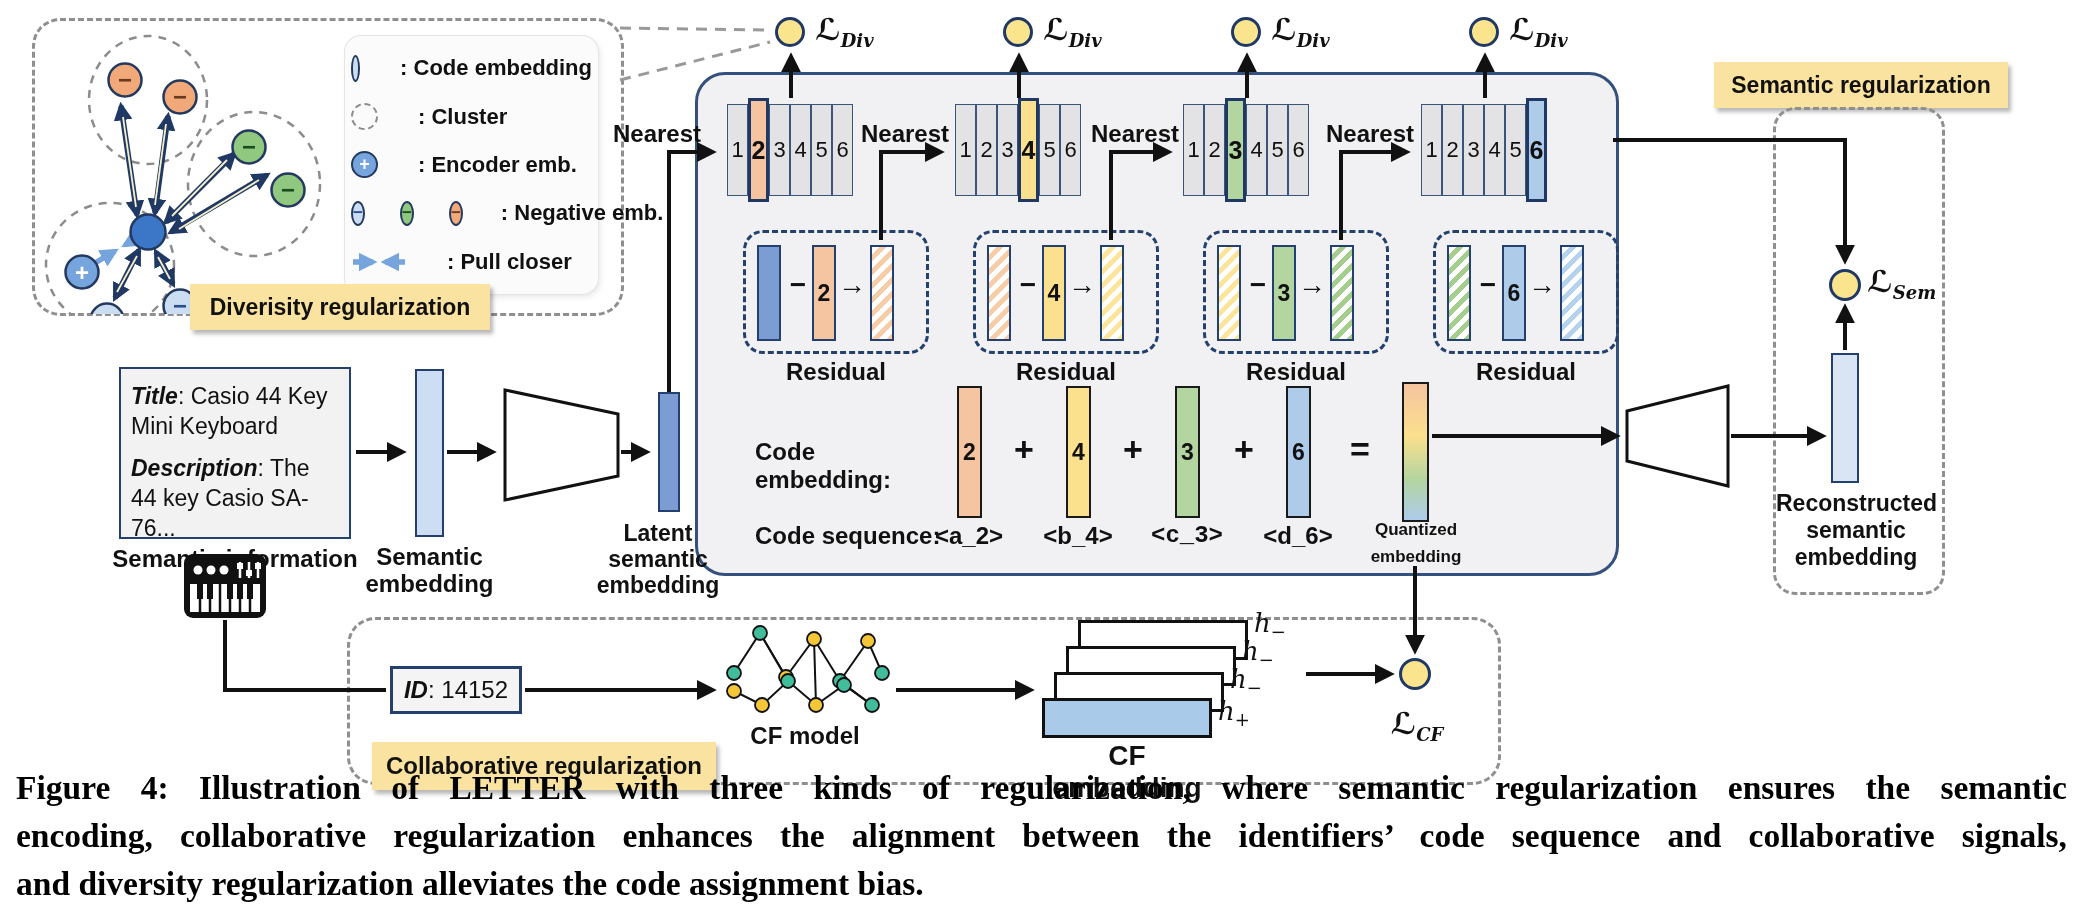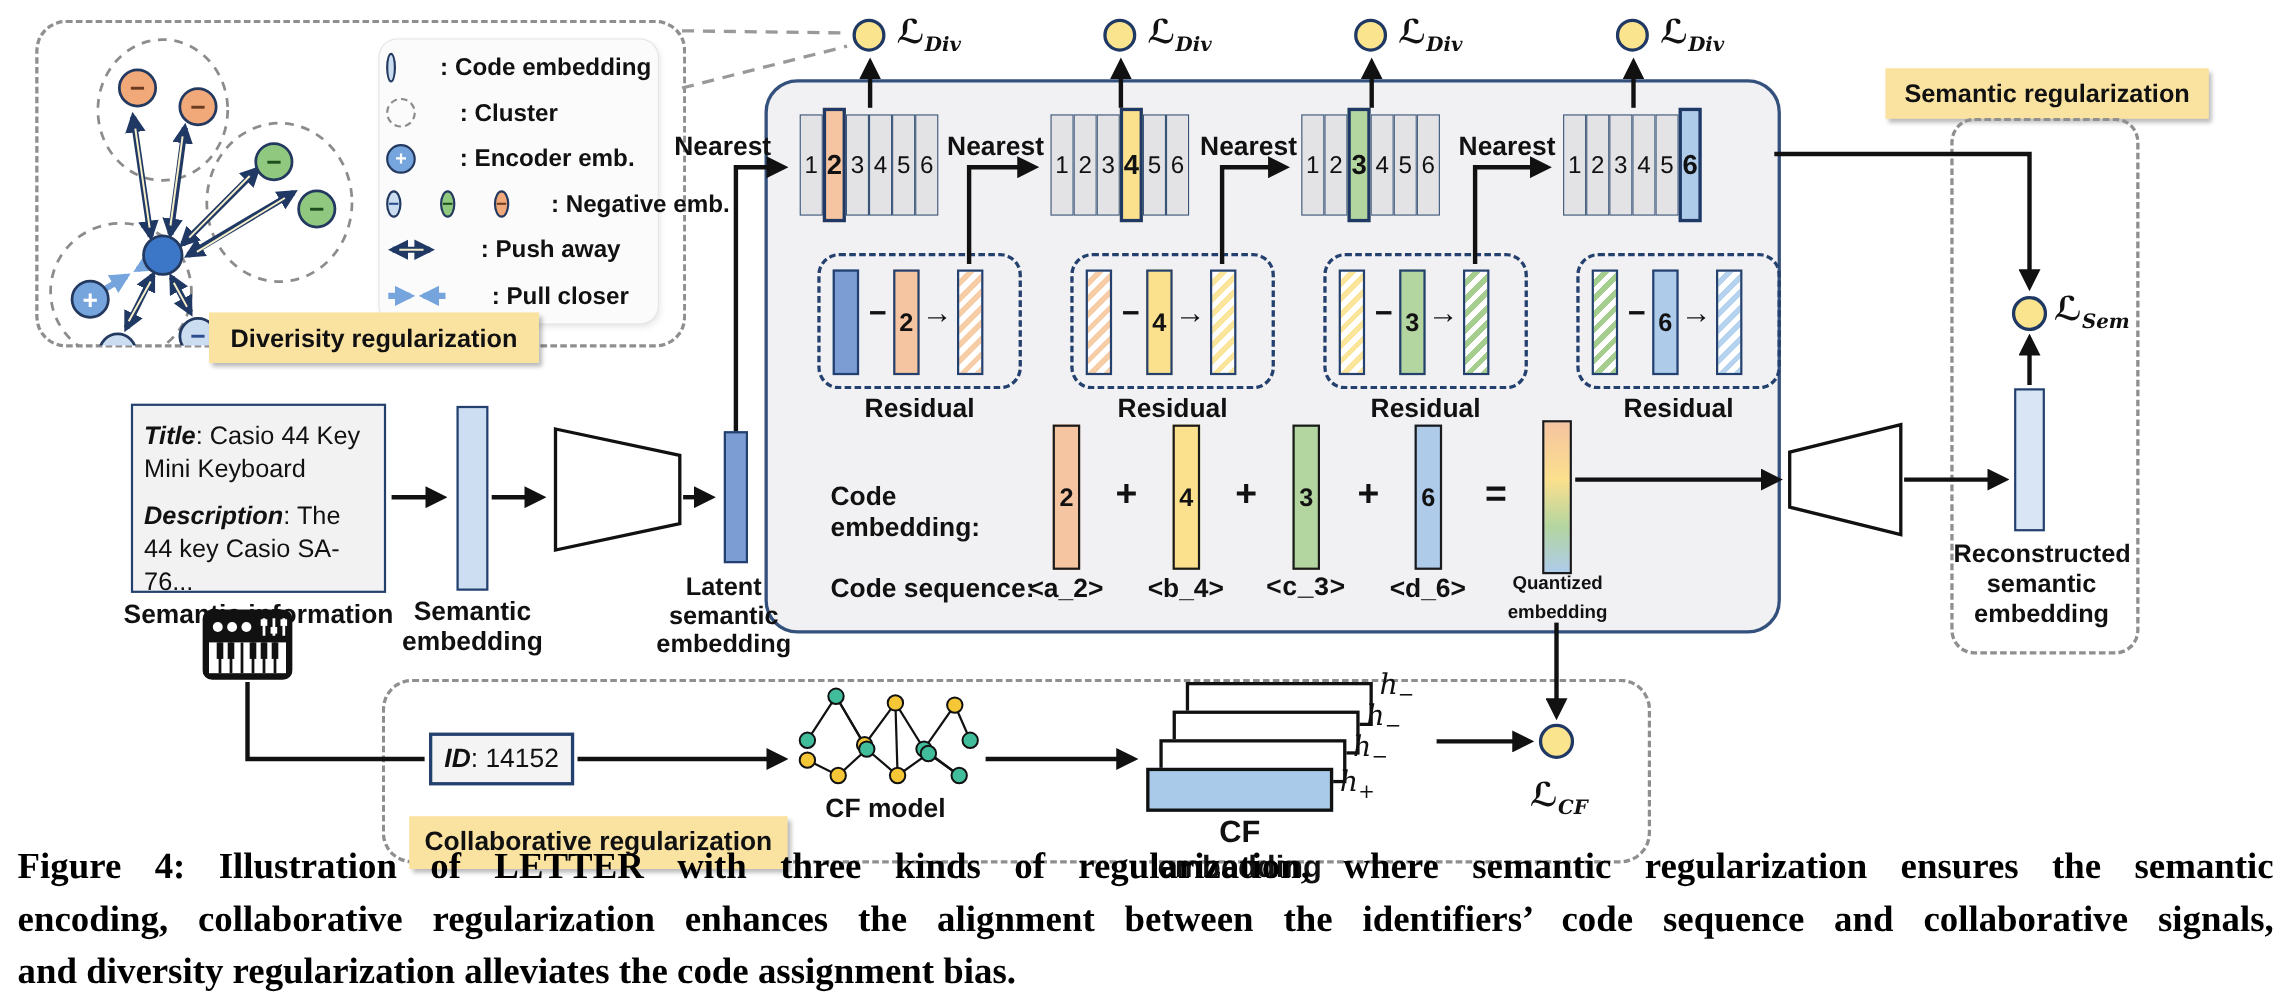--- a/index.html
+++ b/index.html
@@ -143,27 +143,20 @@
     </div>
     <div class="lrow">
       <div class="circ" style="width:27px;height:27px;background:#76A4DC;border:2.5px solid #23395F;color:#fff;font-weight:bold;font-size:18px;">+</div>
       <span class="txt">: Encoder emb.</span>
     </div>
     <div class="lrow">
       <div class="circ" style="width:25px;height:25px;background:#CBDDF1;border:2.5px solid #23395F;color:#2B4D8E;font-weight:bold;font-size:17px;">−</div>
       <div class="circ" style="width:25px;height:25px;background:#8FC87E;border:2.5px solid #23395F;color:#1D4D1D;font-weight:bold;font-size:17px;margin-left:3px;">−</div>
       <div class="circ" style="width:25px;height:25px;background:#F2A979;border:2.5px solid #23395F;color:#6B3A1F;font-weight:bold;font-size:17px;margin-left:3px;">−</div>
       <span class="txt" style="margin-left:6px;">: Negative emb.</span>
-    </div>
-    <div class="lrow">
-      <svg width="46" height="20" viewBox="0 0 46 20">
-        <line x1="6" y1="10" x2="40" y2="10" stroke="#1F3864" stroke-width="5.5" marker-start="url(#mk-n)" marker-end="url(#mk-n)"></line>
-        <line x1="12" y1="10" x2="34" y2="10" stroke="#F7EFC9" stroke-width="1.8"></line>
-      </svg>
-      <span class="txt">: Push away</span>
     </div>
     <div class="lrow">
       <svg width="56" height="20" viewBox="0 0 56 20">
         <line x1="2" y1="10" x2="22" y2="10" stroke="#76A4DC" stroke-width="5.5" marker-end="url(#mk-u)"></line>
         <line x1="54" y1="10" x2="34" y2="10" stroke="#76A4DC" stroke-width="5.5" marker-end="url(#mk-u)"></line>
       </svg>
       <span class="txt">: Pull closer</span>
     </div>
   </div>
 

